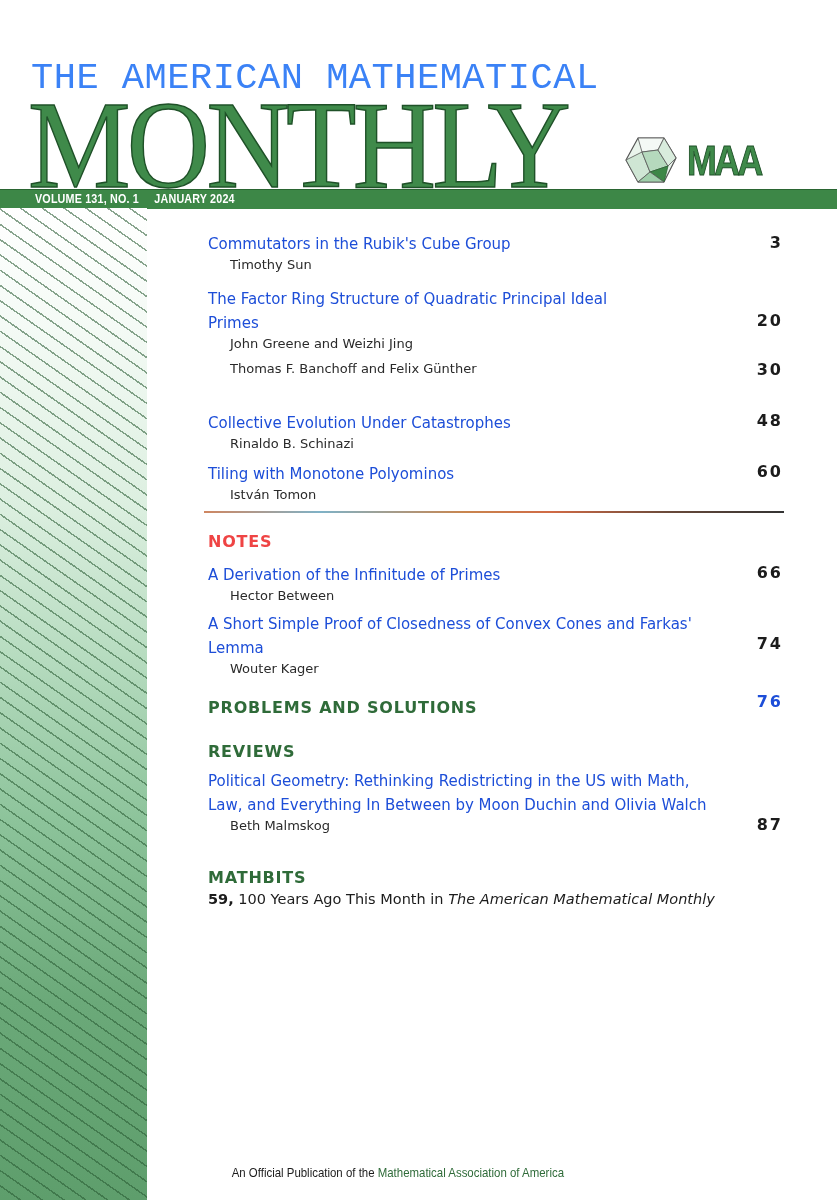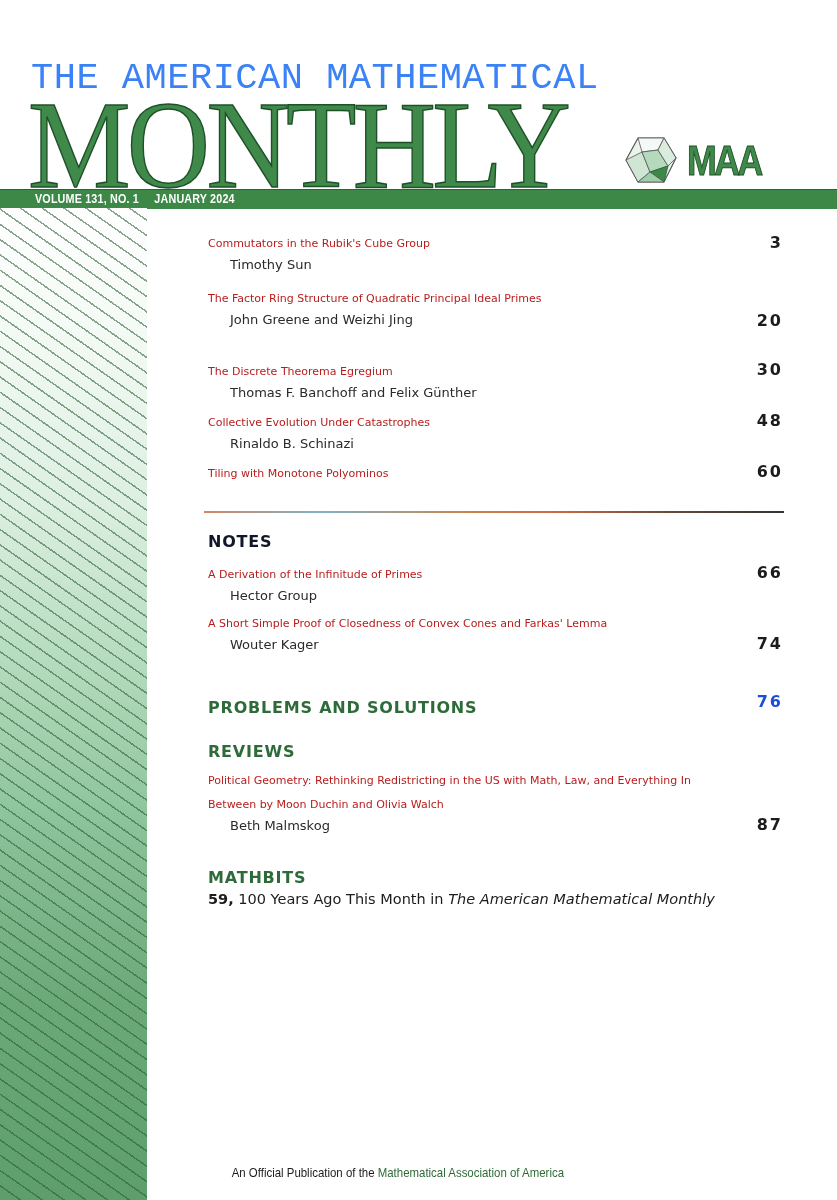--- a/index.html
+++ b/index.html
@@ -50,21 +50,21 @@
   .band-text span + span { margin-left: 18px; }
   .stripe {
     position: absolute; left: 0; top: 208px; width: 147px; height: 992px;
     background:
       repeating-linear-gradient(35deg, transparent 0 11px, rgba(40,90,50,0.55) 11px 12.5px),
       linear-gradient(to bottom, #ffffff 0%, #f4faf5 12%, #dcefe0 30%, #b7dcc0 45%, #8cc39a 62%, #6ba979 80%, #5e9e6c 100%);
   }
   .content { position: absolute; left: 208px; top: 232px; width: 575px; }
   .entry { position: absolute; left: 0; width: 575px; }
   .title {
-    font-size: 11px; line-height: 24px; color: #b91c1c;
+    font-size: 15px; line-height: 24px; color: #1d4ed8;
     padding-right: 70px;
   }
   .author { font-size: 13px; line-height: 17px; color: #2a2a2a; padding-left: 22px; }
   .page {
     position: absolute; right: 0; font-size: 16px; font-weight: bold;
     letter-spacing: 2px; color: #1c1c1c;
   }
   .section-head {
     position: absolute; left: 0; font-size: 16px; font-weight: bold;
     color: #2f6b39; letter-spacing: 0.8px;
@@ -117,43 +117,43 @@
     <div class="page" style="top:1px;">3</div>
   </div>
 
   <div class="entry" style="top:55px;">
     <div class="title" style="padding-right:130px;">The Factor Ring Structure of Quadratic Principal Ideal Primes</div>
     <div class="author">John Greene and Weizhi Jing</div>
     <div class="page" style="top:24px;">20</div>
   </div>
 
   <div class="entry" style="top:128px;">
-    <div class="title">The Discrete Theorema Egregium</div>
     <div class="author">Thomas F. Banchoff and Felix Günther</div>
     <div class="page" style="top:0px;">30</div>
   </div>
 
   <div class="entry" style="top:179px;">
     <div class="title">Collective Evolution Under Catastrophes</div>
     <div class="author">Rinaldo B. Schinazi</div>
     <div class="page" style="top:0px;">48</div>
   </div>
 
   <div class="entry" style="top:230px;">
     <div class="title">Tiling with Monotone Polyominos</div>
+    <div class="author">István Tomon</div>
     <div class="page" style="top:0px;margin-left:8px;">60</div>
   </div>
 
   <div class="rule"></div>
 
-  <div class="section-head" style="top:300px; color:#0f172a;">NOTES</div>
+  <div class="section-head" style="top:300px; color:#ef4444;">NOTES</div>
 
   <div class="entry" style="top:331px;">
     <div class="title">A Derivation of the Infinitude of Primes</div>
-    <div class="author">Hector Group</div>
+    <div class="author">Hector Between</div>
     <div class="page" style="top:0px;">66</div>
   </div>
 
   <div class="entry" style="top:380px;">
     <div class="title" style="padding-right:85px;">A Short Simple Proof of Closedness of Convex Cones and Farkas' Lemma</div>
     <div class="author">Wouter Kager</div>
     <div class="page" style="top:22px;text-align:right;">74</div>
   </div>
 
   <div class="section-head" style="top:466px;">PROBLEMS AND SOLUTIONS</div>

